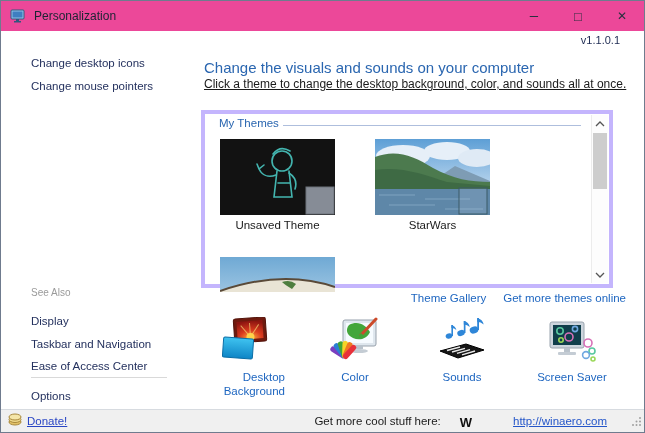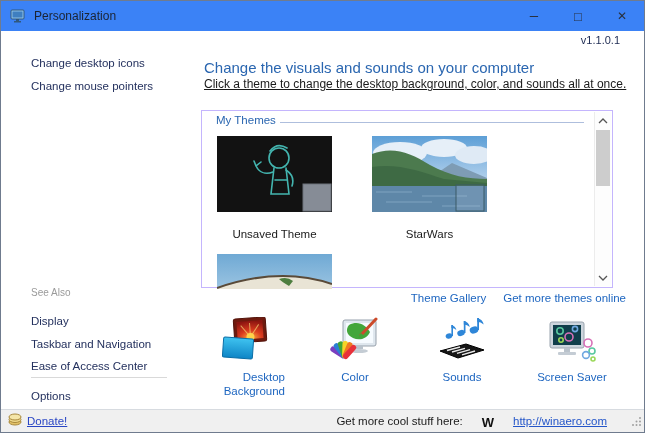--- a/index.html
+++ b/index.html
@@ -6,21 +6,21 @@
   *{box-sizing:border-box;}
   body{font-family:"Liberation Sans","DejaVu Sans",sans-serif;}
   .window{
     position:relative;width:645px;height:433px;background:#ffffff;
     border:1px solid #6f7b8e;overflow:hidden;
   }
   .abs{position:absolute;}
   
   .titlebar{
     position:absolute;left:0;top:0;width:100%;height:30px;
-    background:#3b82f6;display:flex;align-items:center;
+    background:#ec4899;display:flex;align-items:center;
   }
   .titlebar .app-icon{width:16px;height:16px;margin:0 8px 0 9px;flex:0 0 auto;}
   .titlebar .title{font-size:12px;color:#1b2433;}
   .win-controls{position:absolute;right:0;top:0;height:30px;display:flex;}
   .win-btn{
     width:44px;height:30px;display:flex;align-items:center;justify-content:center;
     color:#29313f;font-size:13px;cursor:default;
   }
   .win-btn.min{font-size:15px;padding-bottom:4px;}
   .win-btn.max{font-size:13px;}
@@ -28,27 +28,27 @@
   
   .version{position:absolute;top:33px;right:24px;font-size:11px;color:#1d2a52;}
   .navlink{font-size:11.5px;color:#24315e;cursor:pointer;white-space:nowrap;}
   .graylabel{font-size:10px;color:#9a9a9a;}
   .heading{position:absolute;left:203px;top:58px;font-size:15px;color:#2a66b0;}
   .subtitle{position:absolute;left:203px;top:76px;font-size:12px;color:#1a1a1a;text-decoration:underline;}
   .bluelink{font-size:11.5px;color:#1e66c0;cursor:pointer;white-space:nowrap;}
   
   .themebox{
     position:absolute;left:200px;top:109px;width:412px;height:178px;
-    background:#ffffff;border:1px solid #c4b5fd;
+    background:#ffffff;border:4px solid #c4b5fd;
   }
   .group-label{position:absolute;left:11px;top:3px;font-size:11.5px;color:#2a66b0;background:#fff;padding:0 3px;z-index:2;}
   .group-line{position:absolute;left:78px;top:11px;right:28px;height:1px;background:#aebedd;}
   .theme-item{position:absolute;width:115px;cursor:pointer;}
   .theme-thumb{width:115px;height:76px;overflow:hidden;display:block;}
-  .theme-name{margin-top:16px;text-align:center;font-size:11.5px;color:#1a1a1a;}
+  .theme-name{margin-top:4px;text-align:center;font-size:11.5px;color:#1a1a1a;}
   .partial{height:35px;overflow:hidden;}
   
   .scrollbar{position:absolute;top:1px;right:1px;bottom:1px;width:17px;background:#fdfdfd;border-left:1px solid #ececec;}
   .sb-btn{position:absolute;left:0;width:16px;height:17px;display:flex;align-items:center;justify-content:center;}
   .sb-thumb{position:absolute;left:1px;top:18px;width:14px;height:56px;background:#cdcdcd;}
   
   .theme-links{position:absolute;top:291px;right:18px;display:flex;gap:17px;}
   
   .setting-btn{position:absolute;width:112px;text-align:center;cursor:pointer;}
   .setting-btn svg{display:block;margin:0 auto;}
@@ -58,21 +58,21 @@
   
   .footer{
     position:absolute;left:0;right:0;bottom:0;height:23px;background:#f0f0f0;
     border-top:1px solid #d7dbe0;display:flex;align-items:center;
   }
   .footer .left{display:flex;align-items:center;gap:4px;margin-left:7px;}
   .footer .right{position:absolute;right:10px;display:flex;align-items:center;gap:19px;}
   .donate{font-size:11.5px;color:#2945c4;text-decoration:underline;cursor:pointer;}
   .promo{font-size:11.5px;color:#1a1a1a;}
   .wlogo{position:relative;font-size:13px;font-weight:bold;color:#111;line-height:13px;padding-top:3px;}
-  .winlink{font-size:11.5px;color:#2456c9;text-decoration:underline;cursor:pointer;}
+  .winlink{font-size:11.5px;color:#2456c9;text-decoration:underline;cursor:pointer;margin-left:22px;}
   .grip{position:absolute;right:2px;bottom:2px;}
 </style>
 </head>
 <body>
 
 <div class="window">
 
   <div class="titlebar">
     <span class="app-icon">
       <svg width="16" height="16" viewBox="0 0 16 16">

